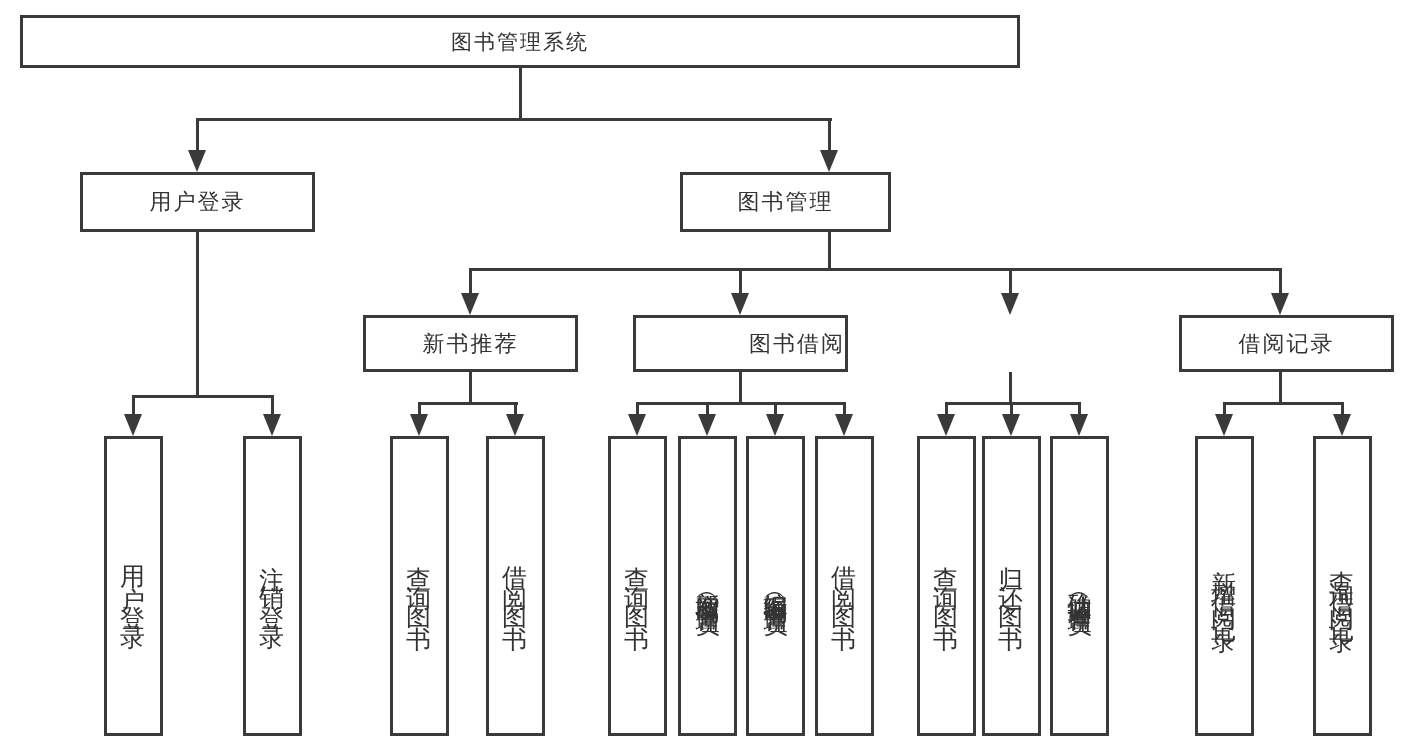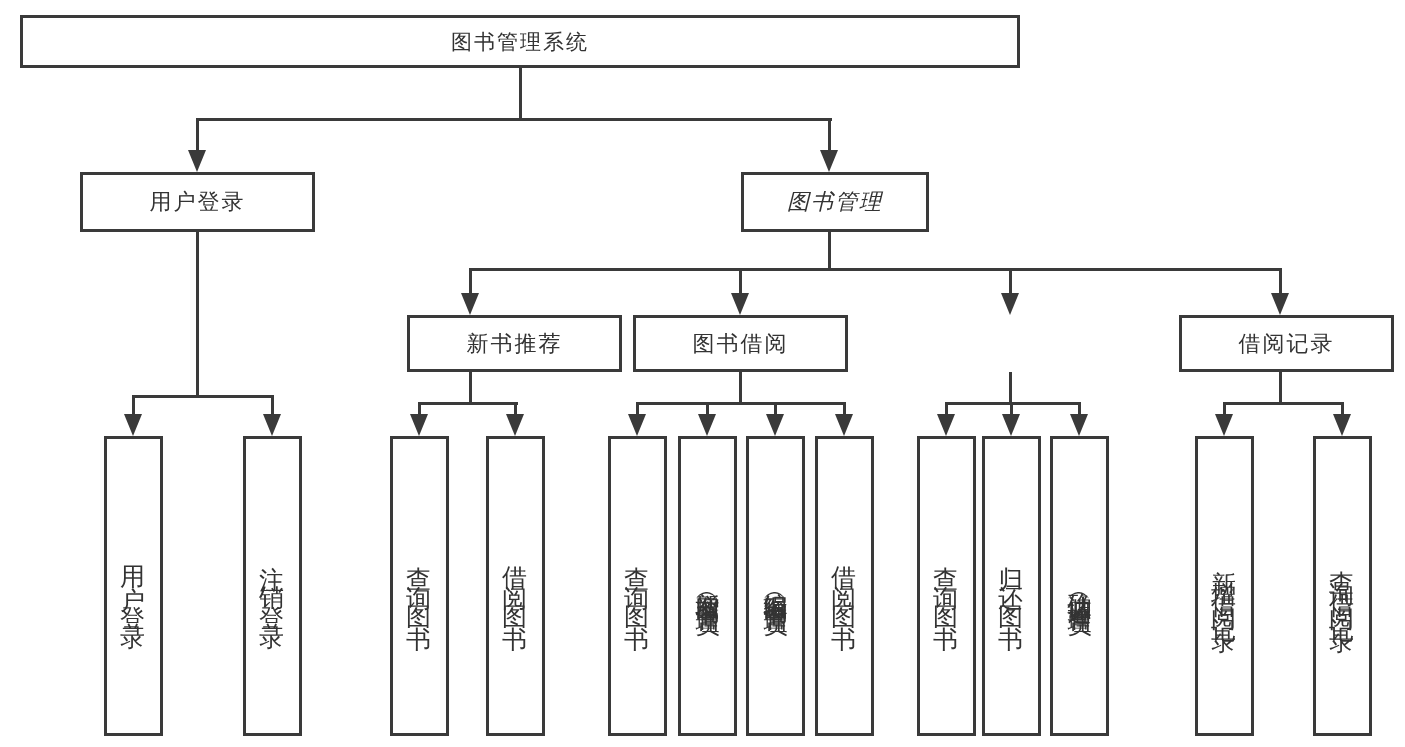--- a/index.html
+++ b/index.html
@@ -59,28 +59,28 @@
 
 <div class="canvas">
 
   <div class="box root" style="left:20px;top:15px;width:1000px;height:53px;text-align:right;">
     <span class="hlabel">图书管理系统</span>
   </div>
 
   <div class="box" style="left:80px;top:172px;width:235px;height:60px;">
     <span class="hlabel">用户登录</span>
   </div>
-  <div class="box" style="left:741px;top:172px;width:188px;height:60px;font-style:italic;">
+  <div class="box" style="left:680px;top:172px;width:211px;height:60px;">
     <span class="hlabel">图书管理</span>
   </div>
 
-  <div class="box" style="left:363px;top:315px;width:215px;height:57px;margin-left:44px;">
+  <div class="box" style="left:363px;top:315px;width:215px;height:57px;">
     <span class="hlabel">新书推荐</span>
   </div>
-  <div class="box" style="left:633px;top:315px;width:215px;height:57px;">
+  <div class="box" style="left:633px;top:315px;width:215px;height:57px;justify-content:flex-end;">
     <span class="hlabel">图书借阅</span>
   </div>
   <div class="box" style="left:1179px;top:315px;width:215px;height:57px;">
     <span class="hlabel">借阅记录</span>
   </div>
 
   <div class="box" style="left:104px;top:436px;width:59px;height:300px;">
     <span class="vtext">用户登录</span>
   </div>
   <div class="box" style="left:243px;top:436px;width:59px;height:300px;">

